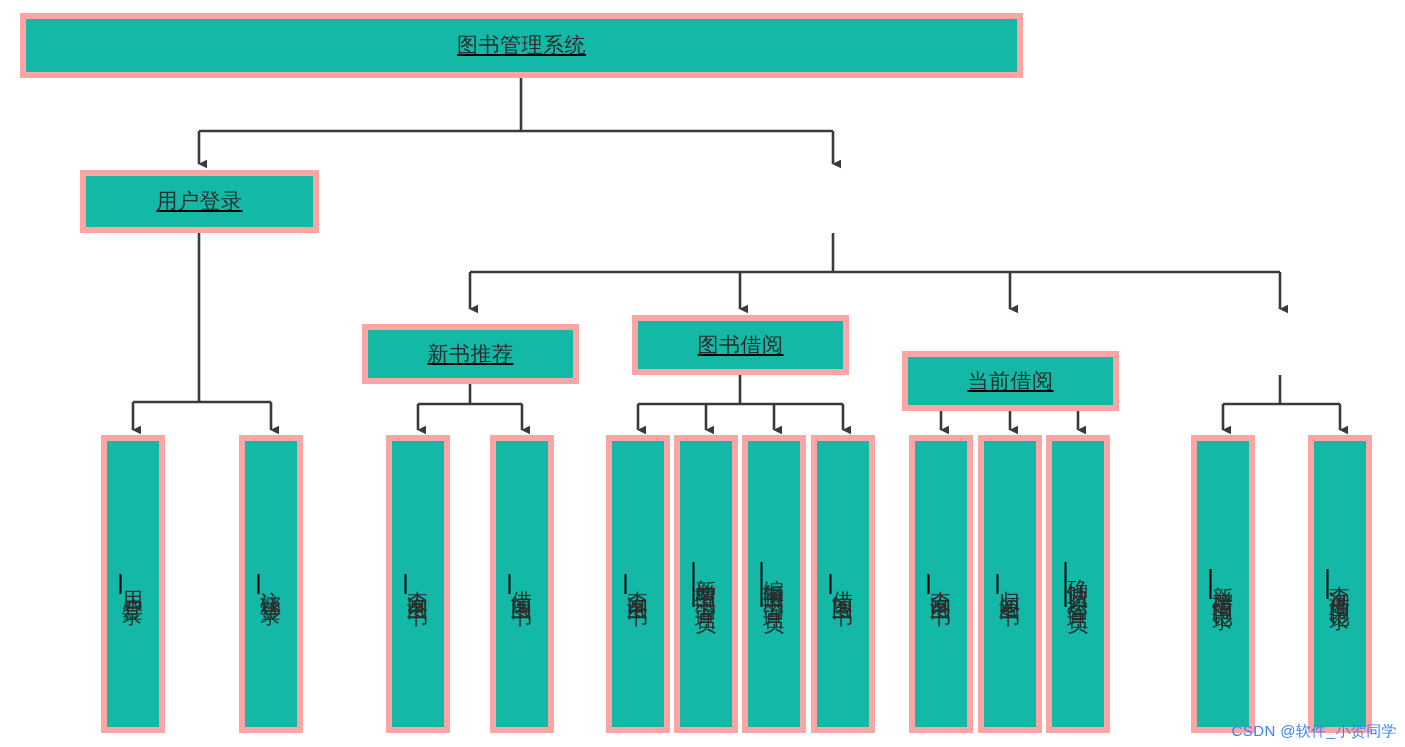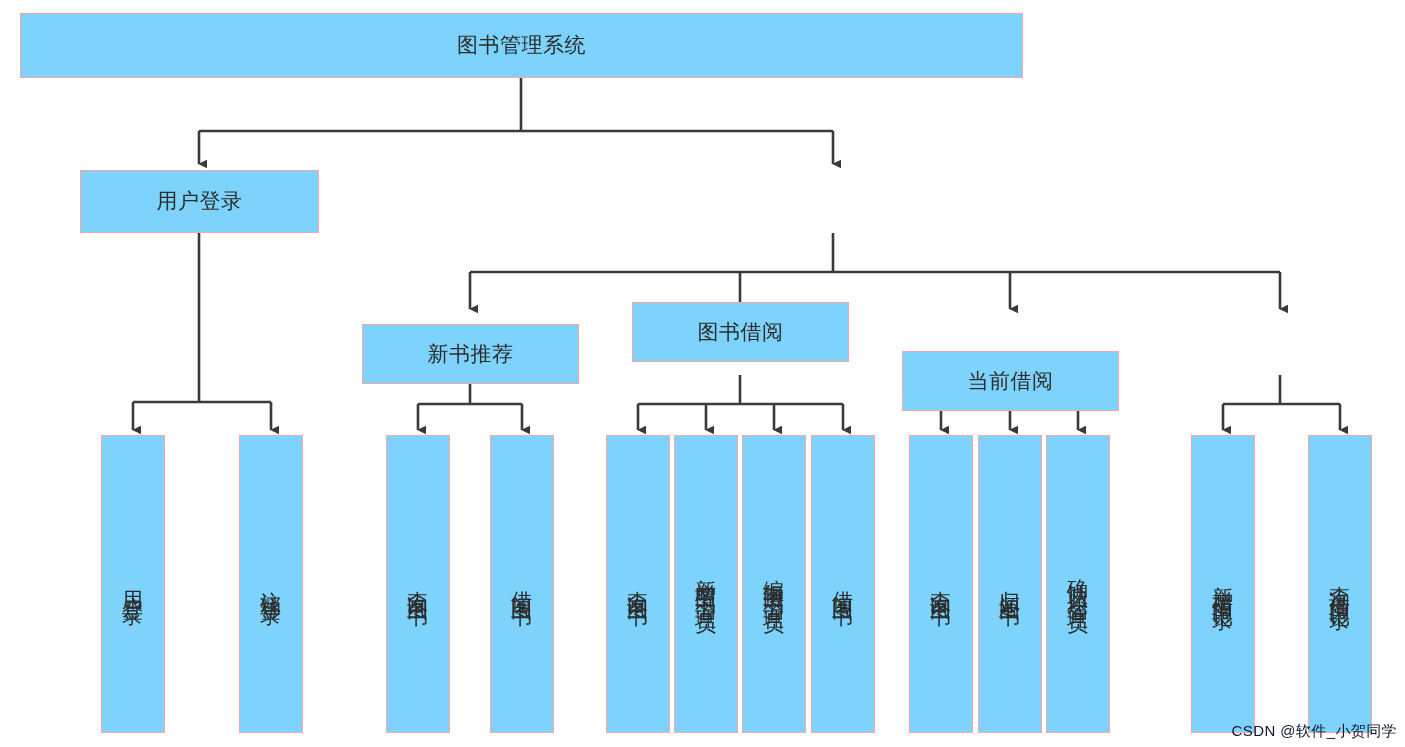--- a/index.html
+++ b/index.html
@@ -23,26 +23,27 @@
     position: absolute;
     left: 0;
     top: 0;
     width: 1405px;
     height: 747px;
     pointer-events: none;
   }
   .node {
     position: absolute;
     box-sizing: border-box;
-    background: #7dd3fc;
-    border: 1px solid #fca5a5;
+    background: #14b8a6;
+    border: 6px solid #fca5a5;
     display: flex;
     align-items: center;
     justify-content: center;
     overflow: hidden;
+    text-decoration: underline;
   }
   .node-label {
     color: #2b2b2b;
     line-height: 1.18;
     white-space: nowrap;
   }
   .node.horiz .node-label {
     font-size: 21px;
     letter-spacing: 0.5px;
   }
@@ -60,21 +61,21 @@
     letter-spacing: 5px;
     line-height: 1;
     text-align: center;
     white-space: nowrap;
   }
   .watermark {
     position: absolute;
     right: 8px;
     bottom: 6px;
     font-size: 15px;
-    color: #0f172a;
+    color: #3b82f6;
     letter-spacing: 0.4px;
     white-space: nowrap;
   }
 </style>
 </head>
 <body>
 
 <div id="diagram-root">
 
   <svg class="connectors" viewBox="0 0 1405 747">
@@ -131,21 +132,21 @@
     <span class="node-label">图书管理系统</span>
   </div>
 
   <div class="node horiz" style="left:80px; top:170px; width:239px; height:63px;">
     <span class="node-label">用户登录</span>
   </div>
 
   <div class="node horiz" style="left:362px; top:324px; width:217px; height:60px;">
     <span class="node-label">新书推荐</span>
   </div>
-  <div class="node horiz" style="left:632px; top:302px; width:217px; height:60px;">
+  <div class="node horiz" style="left:632px; top:315px; width:217px; height:60px;">
     <span class="node-label">图书借阅</span>
   </div>
   <div class="node horiz" style="left:902px; top:315px; width:217px; height:60px;margin-top:36px;">
     <span class="node-label">当前借阅</span>
   </div>
 
   <div class="node vert" style="left:101px; top:435px; width:64px; height:298px;">
     <span class="node-label">用户登录</span>
   </div>
   <div class="node vert" style="left:239px; top:435px; width:64px; height:298px;">

